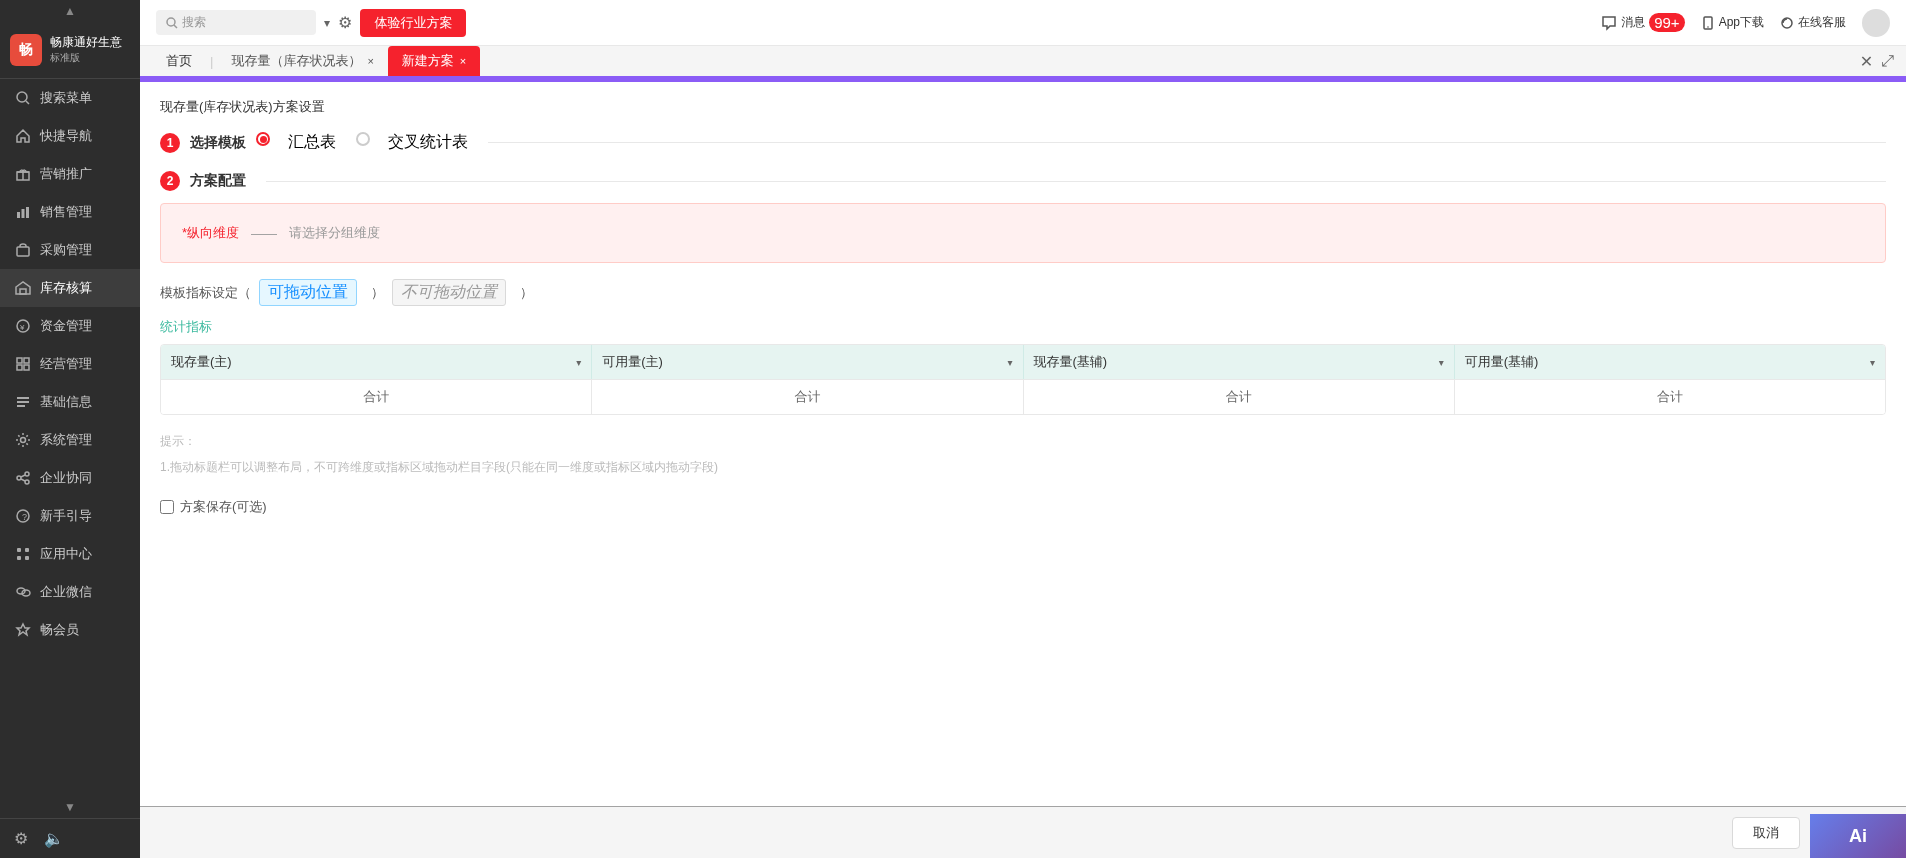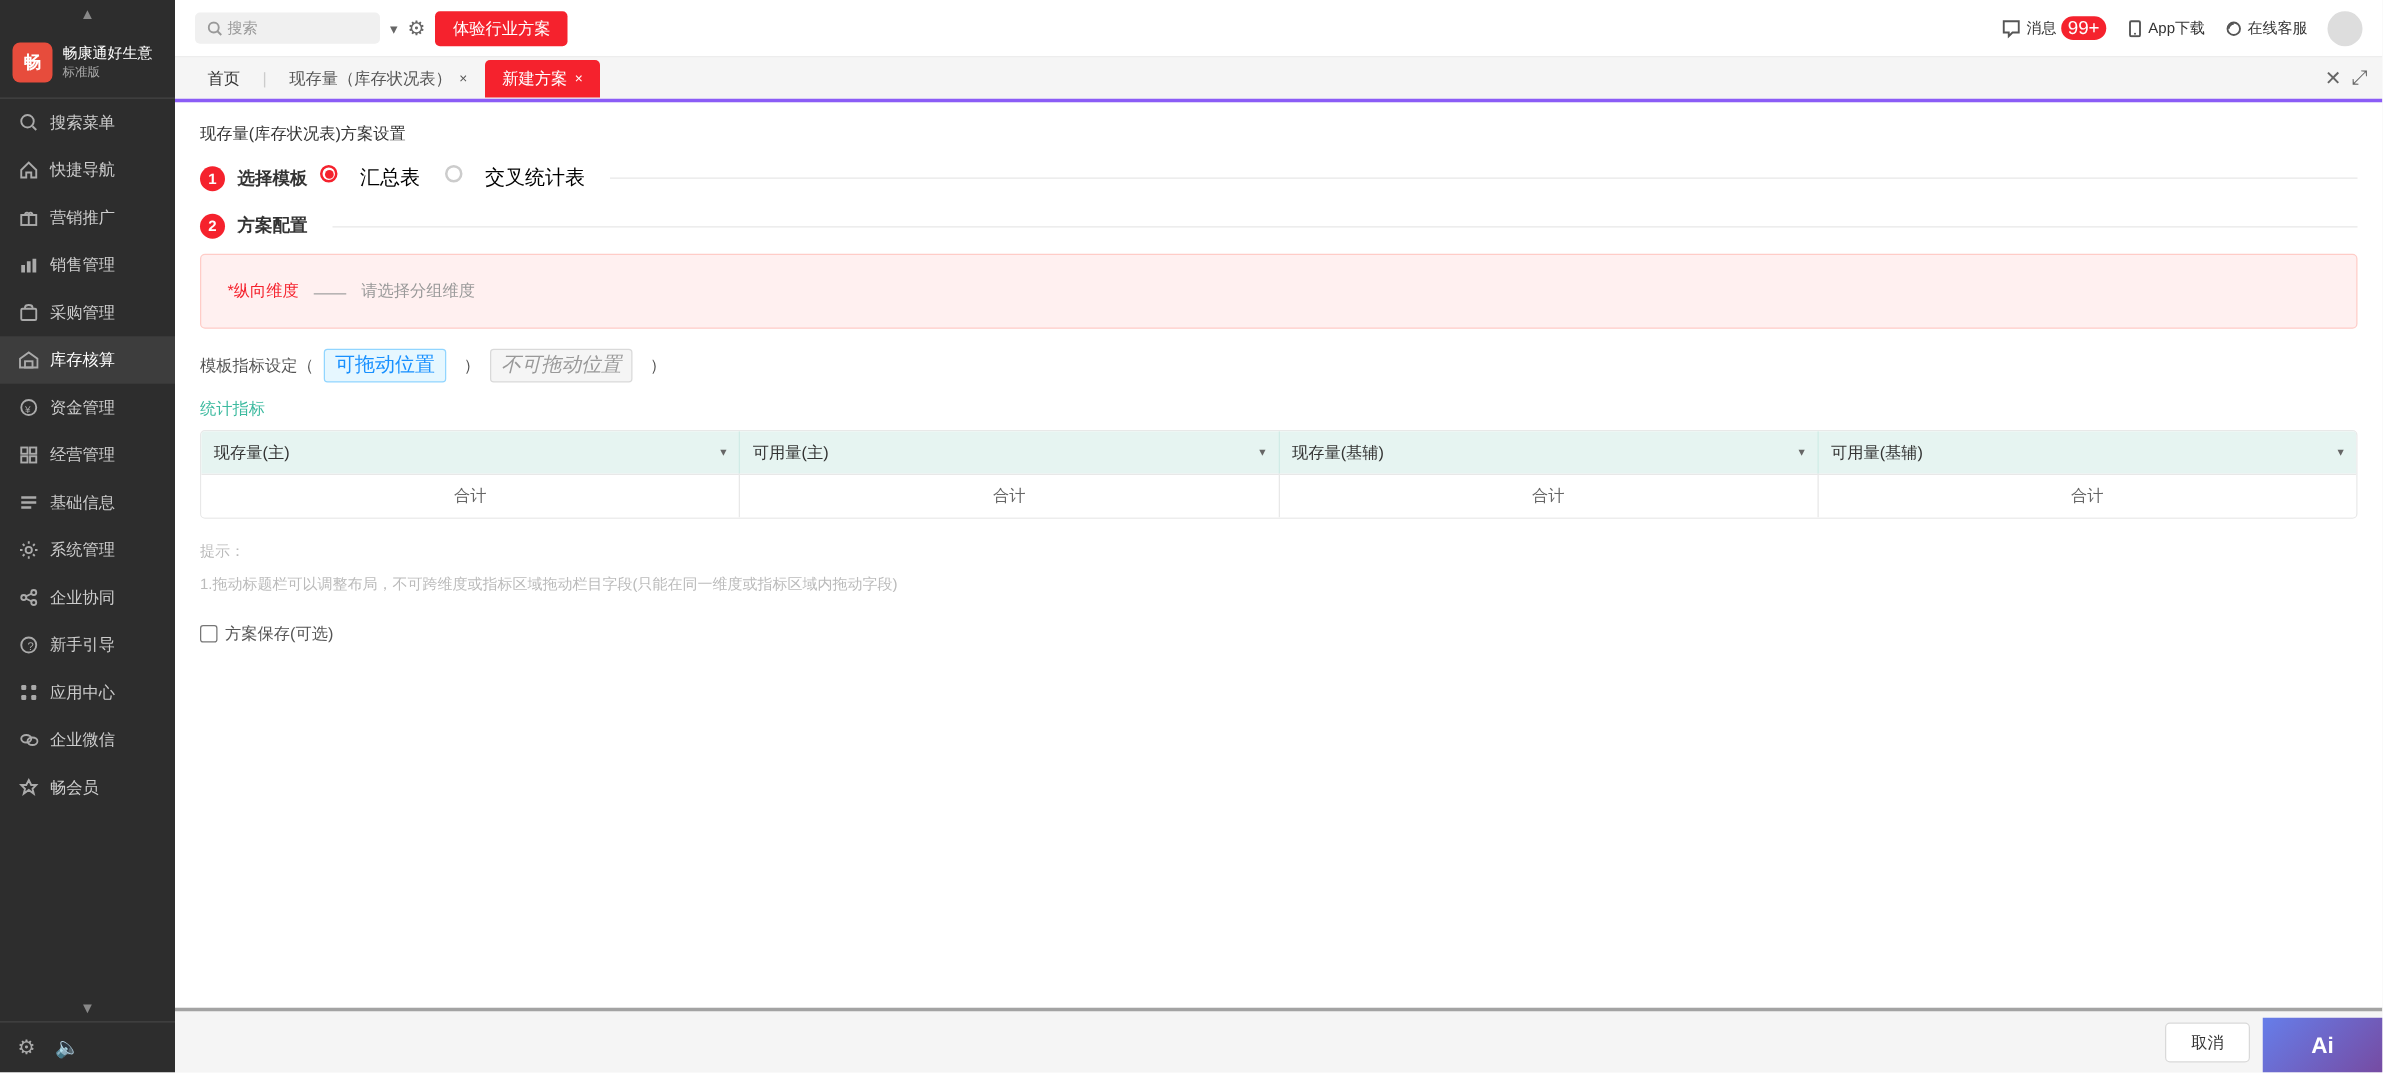--- a/index.html
+++ b/index.html
@@ -59,41 +59,41 @@
       display: flex; align-items: center;
       padding: 0 16px;
       gap: 10px;
       border-bottom: 1px solid #e8e8e8;
       flex-shrink: 0;
     }
     .topbar-left { display: flex; align-items: center; gap: 8px; flex: 1; }
     .topbar-search {
       background: #f0f0f0; border-radius: 4px;
       padding: 4px 10px; font-size: 12px; color: #999;
-      width: 148px; display: flex; align-items: center; gap: 4px;
+      width: 160px; display: flex; align-items: center; gap: 4px;
     }
     .topbar-dropdown { font-size: 12px; color: #666; cursor: pointer; }
     .topbar-settings { font-size: 16px; color: #666; cursor: pointer; }
     .topbar-trial {
       background: #f5222d; color: #fff;
       border: none; border-radius: 4px;
       padding: 5px 14px; font-size: 13px; cursor: pointer;
     }
     .topbar-right { display: flex; align-items: center; gap: 16px; }
     .topbar-msg { display: flex; align-items: center; gap: 4px; font-size: 12px; color: #333; cursor: pointer; position: relative; }
     .badge { background: #f5222d; color: #fff; border-radius: 10px; font-size: 15px; padding: 1px 5px; }
     .topbar-app, .topbar-service { display: flex; align-items: center; gap: 4px; font-size: 12px; color: #333; cursor: pointer; }
     .topbar-avatar { width: 28px; height: 28px; border-radius: 50%; background: #ddd; cursor: pointer; }
 
     
     .tabbar {
       background: #f5f5f5;
       display: flex; align-items: center;
       padding: 0 12px;
-      border-bottom: 3px solid #8b5cf6;
+      border-bottom: 6px solid #8b5cf6;
       flex-shrink: 0;
       height: 36px;
     }
     .tab {
       display: flex; align-items: center; gap: 6px;
       padding: 6px 14px;
       font-size: 13px; cursor: pointer;
       border-radius: 4px 4px 0 0;
       color: #555;
     }
@@ -192,21 +192,21 @@
 
     
     .save-row { display: flex; align-items: center; gap: 6px; margin-bottom: 16px; }
     .save-checkbox { width: 14px; height: 14px; border: 1px solid #ccc; cursor: pointer; }
     .save-label { font-size: 13px; color: #555; }
 
     
     .bottom-bar {
       height: 52px;
       background: #f5f5f5;
-      border-top: 3px solid #a3a3a3;
+      border-top: 1px solid #a3a3a3;
       display: flex; align-items: center; justify-content: flex-end;
       padding: 0 20px; gap: 12px;
       flex-shrink: 0;
     }
     .btn-cancel {
       background: #fff; border: 1px solid #d9d9d9;
       border-radius: 4px; padding: 6px 20px;
       font-size: 13px; cursor: pointer; color: #333;
     }
     .btn-query {

